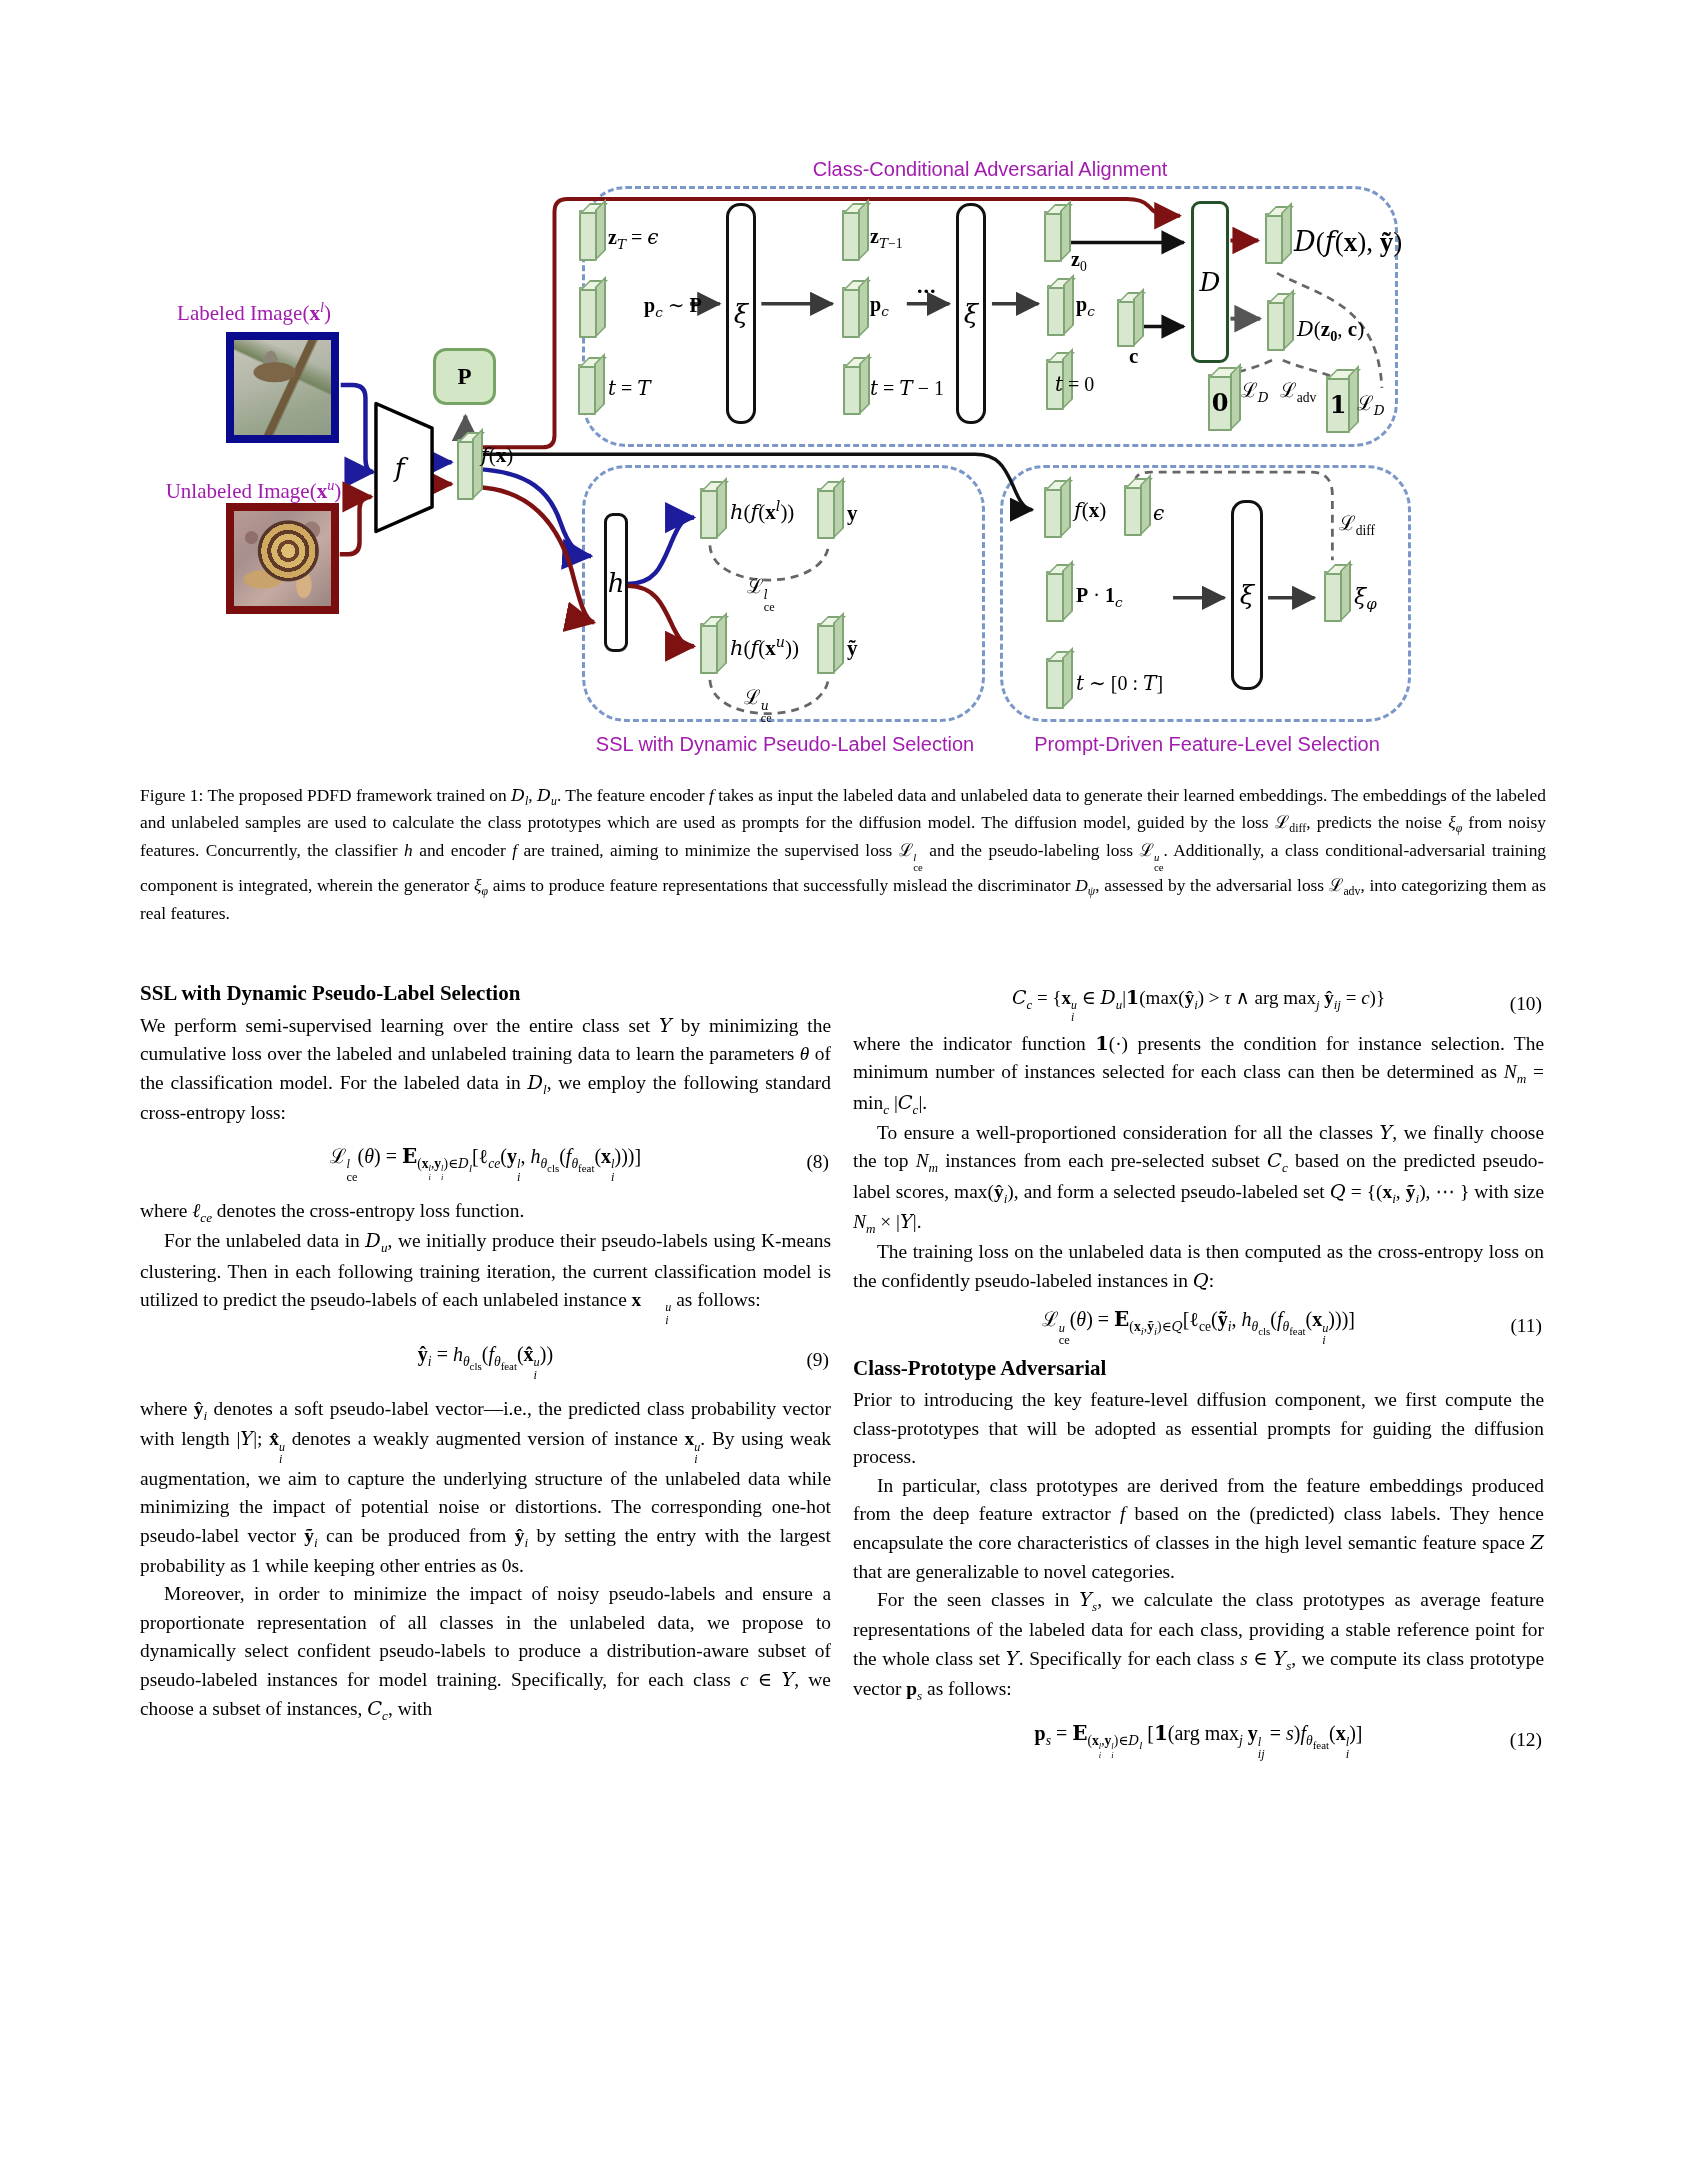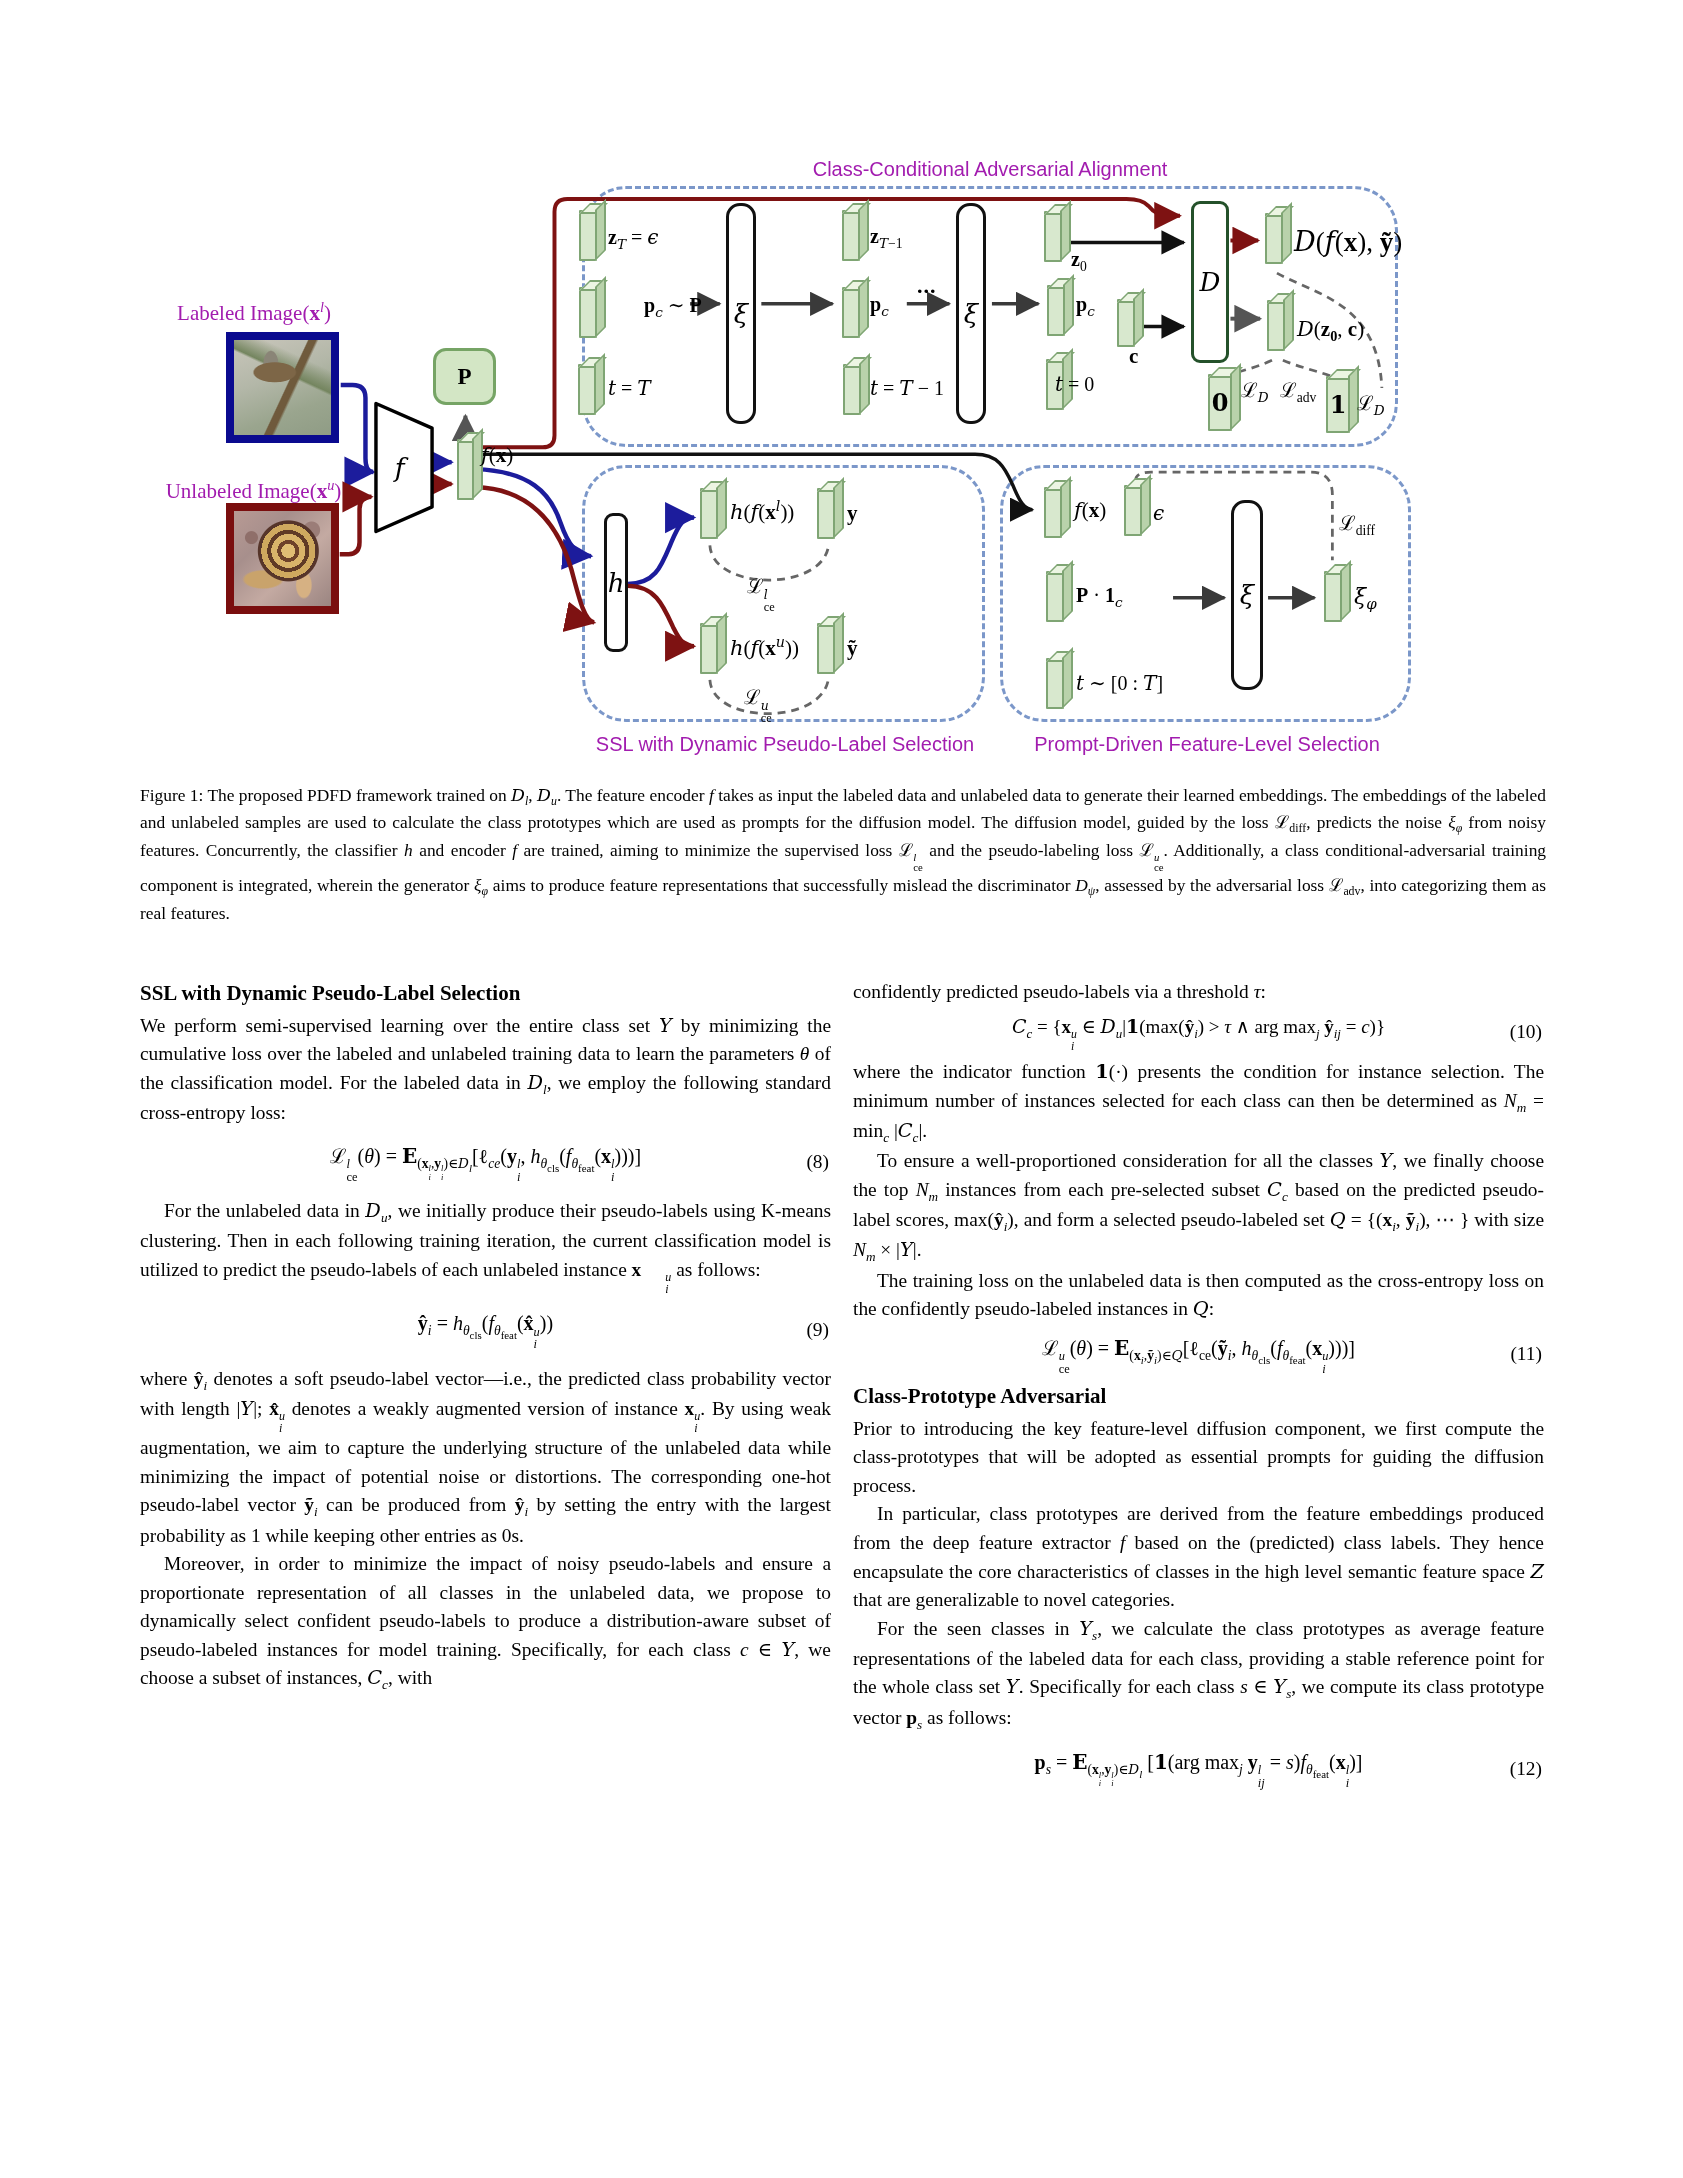--- a/index.html
+++ b/index.html
@@ -268,20 +268,21 @@
               <span><i>i</i></span>
             </span>)∈<i class="cal">D</i><sub><i>l</i></sub></sub>[ℓ<sub><i>ce</i></sub>(<b>y</b><span class="ss">
             <span><i>l</i></span>
             <span><i>i</i></span>
           </span>, <i>h</i><sub><i>θ</i><sub>cls</sub></sub>(<i>f</i><sub><i>θ</i><sub>feat</sub></sub>(<b>x</b><span class="ss">
             <span><i>l</i></span>
             <span><i>i</i></span>
           </span>)))]</span>
       <span class="eqnum">(8)</span>
     </div>
+    <p>where <i>ℓ<sub>ce</sub></i> denotes the cross-entropy loss function.</p>
     <p class="ind">For the unlabeled data in <i class="cal">D</i><sub><i>u</i></sub>, we initially produce their pseudo-labels using K-means clustering. Then in each following training iteration, the current classification model is utilized to predict the pseudo-labels of each unlabeled instance <b>x</b><span class="ss">
           <span><i>u</i></span>
           <span><i>i</i></span>
         </span> as follows:</p>
     <div class="eq">
       <span><b>ŷ</b><sub><i>i</i></sub> = <i>h</i><sub><i>θ</i><sub>cls</sub></sub>(<i>f</i><sub><i>θ</i><sub>feat</sub></sub>(<b>x̂</b><span class="ss">
             <span><i>u</i></span>
             <span><i>i</i></span>
           </span>))</span>
       <span class="eqnum">(9)</span>
@@ -290,21 +291,20 @@
           <span><i>u</i></span>
           <span><i>i</i></span>
         </span> denotes a weakly augmented version of instance <b>x</b><span class="ss">
           <span><i>u</i></span>
           <span><i>i</i></span>
         </span>. By using weak augmentation, we aim to capture the underlying structure of the unlabeled data while minimizing the impact of potential noise or distortions. The corresponding one-hot pseudo-label vector <b>ỹ</b><sub><i>i</i></sub> can be produced from <b>ŷ</b><sub><i>i</i></sub> by setting the entry with the largest probability as 1 while keeping other entries as 0s.</p>
     <p class="ind">Moreover, in order to minimize the impact of noisy pseudo-labels and ensure a proportionate representation of all classes in the unlabeled data, we propose to dynamically select confident pseudo-labels to produce a distribution-aware subset of pseudo-labeled instances for model training. Specifically, for each class <i>c</i> ∈ <i class="cal">Y</i>, we choose a subset of instances, <i class="cal">C</i><sub><i>c</i></sub>, with</p>
   </div>
 
   <div class="col col-right">
-    <p>confidently predicted pseudo-labels via a threshold <i>τ</i>:</p>
     <div class="eq" style="margin:6px 0;font-size:19px;">
       <span><i class="cal">C</i><sub><i>c</i></sub> = {<b>x</b><span class="ss">
             <span><i>u</i></span>
             <span><i>i</i></span>
           </span> ∈ <i class="cal">D</i><sub><i>u</i></sub>|<span class="bb">1</span>(max(<b>ŷ</b><sub><i>i</i></sub>) &gt; <i>τ</i> ∧ arg max<sub><i>j</i></sub> <b>ŷ</b><sub><i>ij</i></sub> = <i>c</i>)}</span>
       <span class="eqnum">(10)</span>
     </div>
     <p>where the indicator function <span class="bb">1</span>(·) presents the condition for instance selection. The minimum number of instances selected for each class can then be determined as <i>N<sub>m</sub></i> = min<sub><i>c</i></sub> |<i class="cal">C</i><sub><i>c</i></sub>|.</p>
     <p class="ind">To ensure a well-proportioned consideration for all the classes <i class="cal">Y</i>, we finally choose the top <i>N<sub>m</sub></i> instances from each pre-selected subset <i class="cal">C</i><sub><i>c</i></sub> based on the predicted pseudo-label scores, max(<b>ŷ</b><sub><i>i</i></sub>), and form a selected pseudo-labeled set <i class="cal">Q</i> = {(<b>x</b><sub><i>i</i></sub>, <b>ỹ</b><sub><i>i</i></sub>), ⋯ } with size <i>N<sub>m</sub></i> × |<i class="cal">Y</i>|.</p>
     <p class="ind">The training loss on the unlabeled data is then computed as the cross-entropy loss on the confidently pseudo-labeled instances in <i class="cal">Q</i>:</p>

